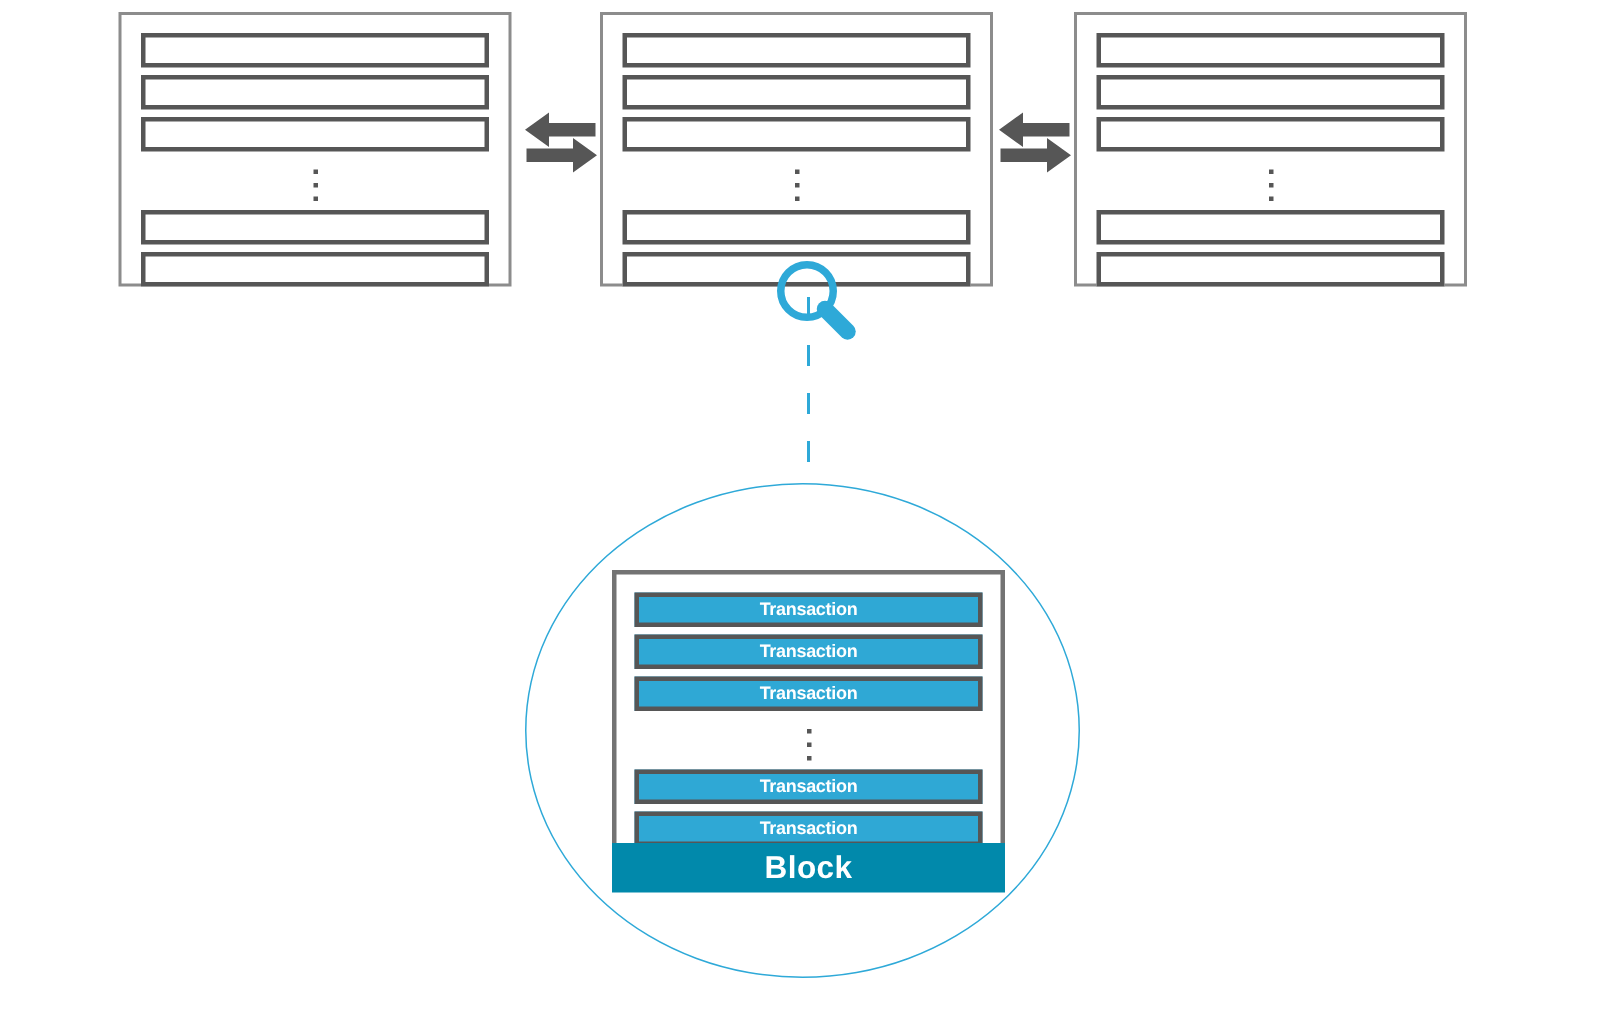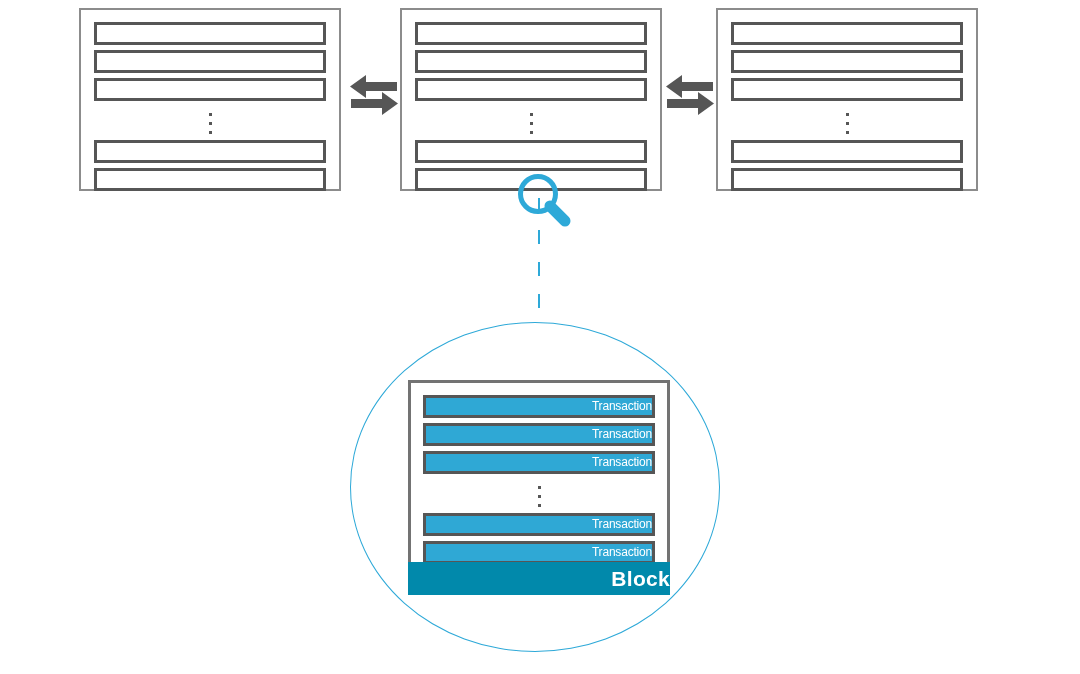--- a/index.html
+++ b/index.html
@@ -130,41 +130,41 @@
     padding: 12px;
   }
   .tx {
     box-sizing: border-box;
     height: 23px;
     border: 3px solid #565656;
     background: #2fa8d5;
     margin-bottom: 5px;
     color: #ffffff;
     font-size: 12px;
-    font-weight: normal;
+    font-weight: bold;
     line-height: 17px;
-    text-align: right;
+    text-align: center;
     letter-spacing: -0.2px;
     white-space: nowrap;
     overflow: hidden;
   }
   .tx.last { margin-bottom: 0; }
   .card-footer {
     box-sizing: border-box;
     position: absolute;
     left: 0;
     top: 182px;
     width: 262px;
     height: 33px;
     background: #0189ab;
     color: #ffffff;
     font-size: 21px;
     font-weight: bold;
     line-height: 33px;
-    text-align: right;
+    text-align: center;
     letter-spacing: 0.3px;
   }
 </style>
 </head>
 <body>
 
 <div id="canvas">
 
   <div class="chain-block b1">
     <div class="rows">

